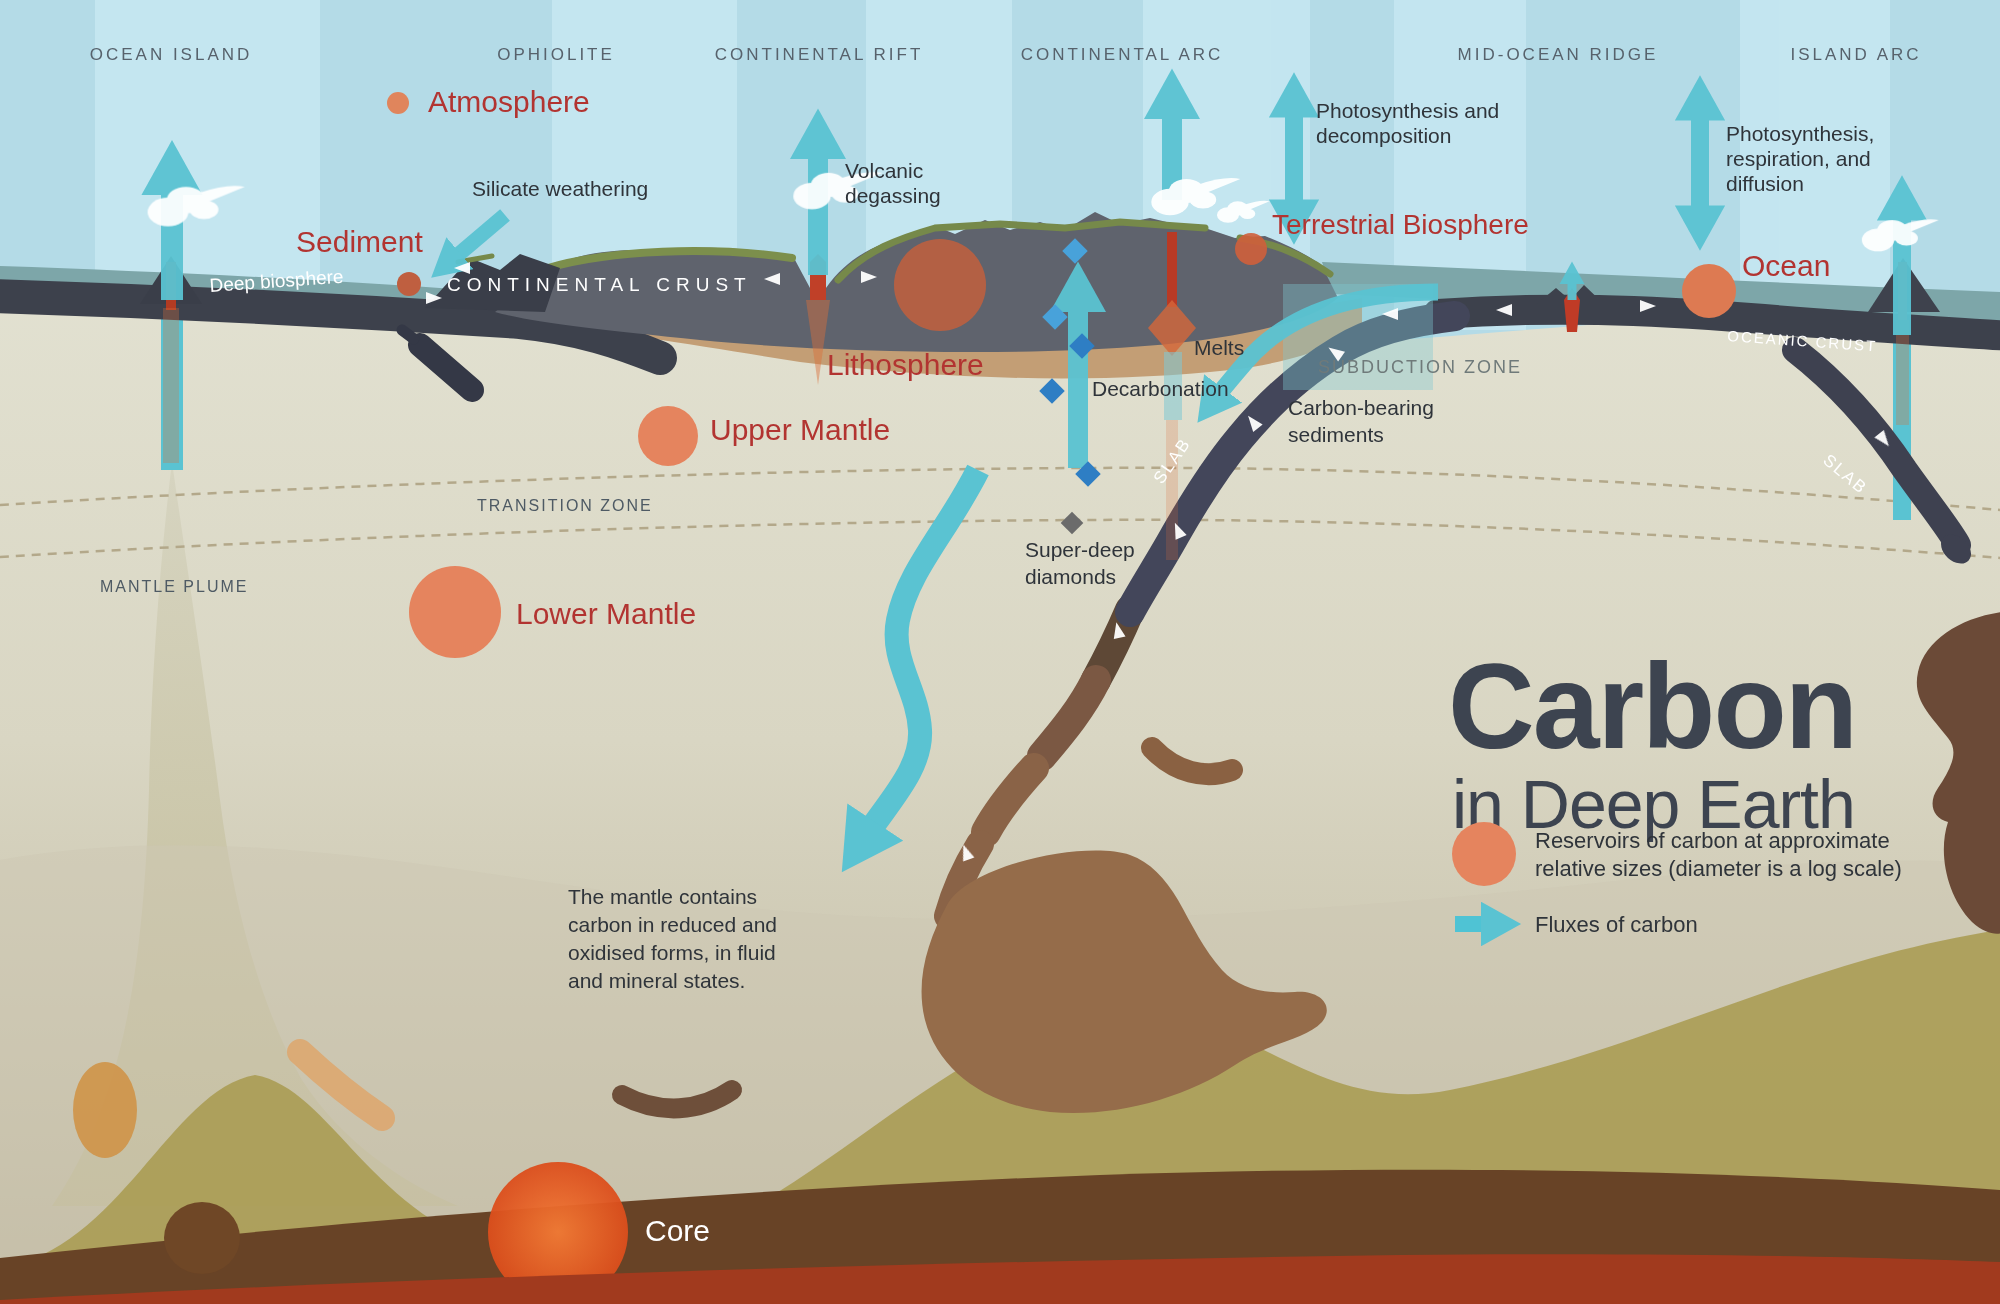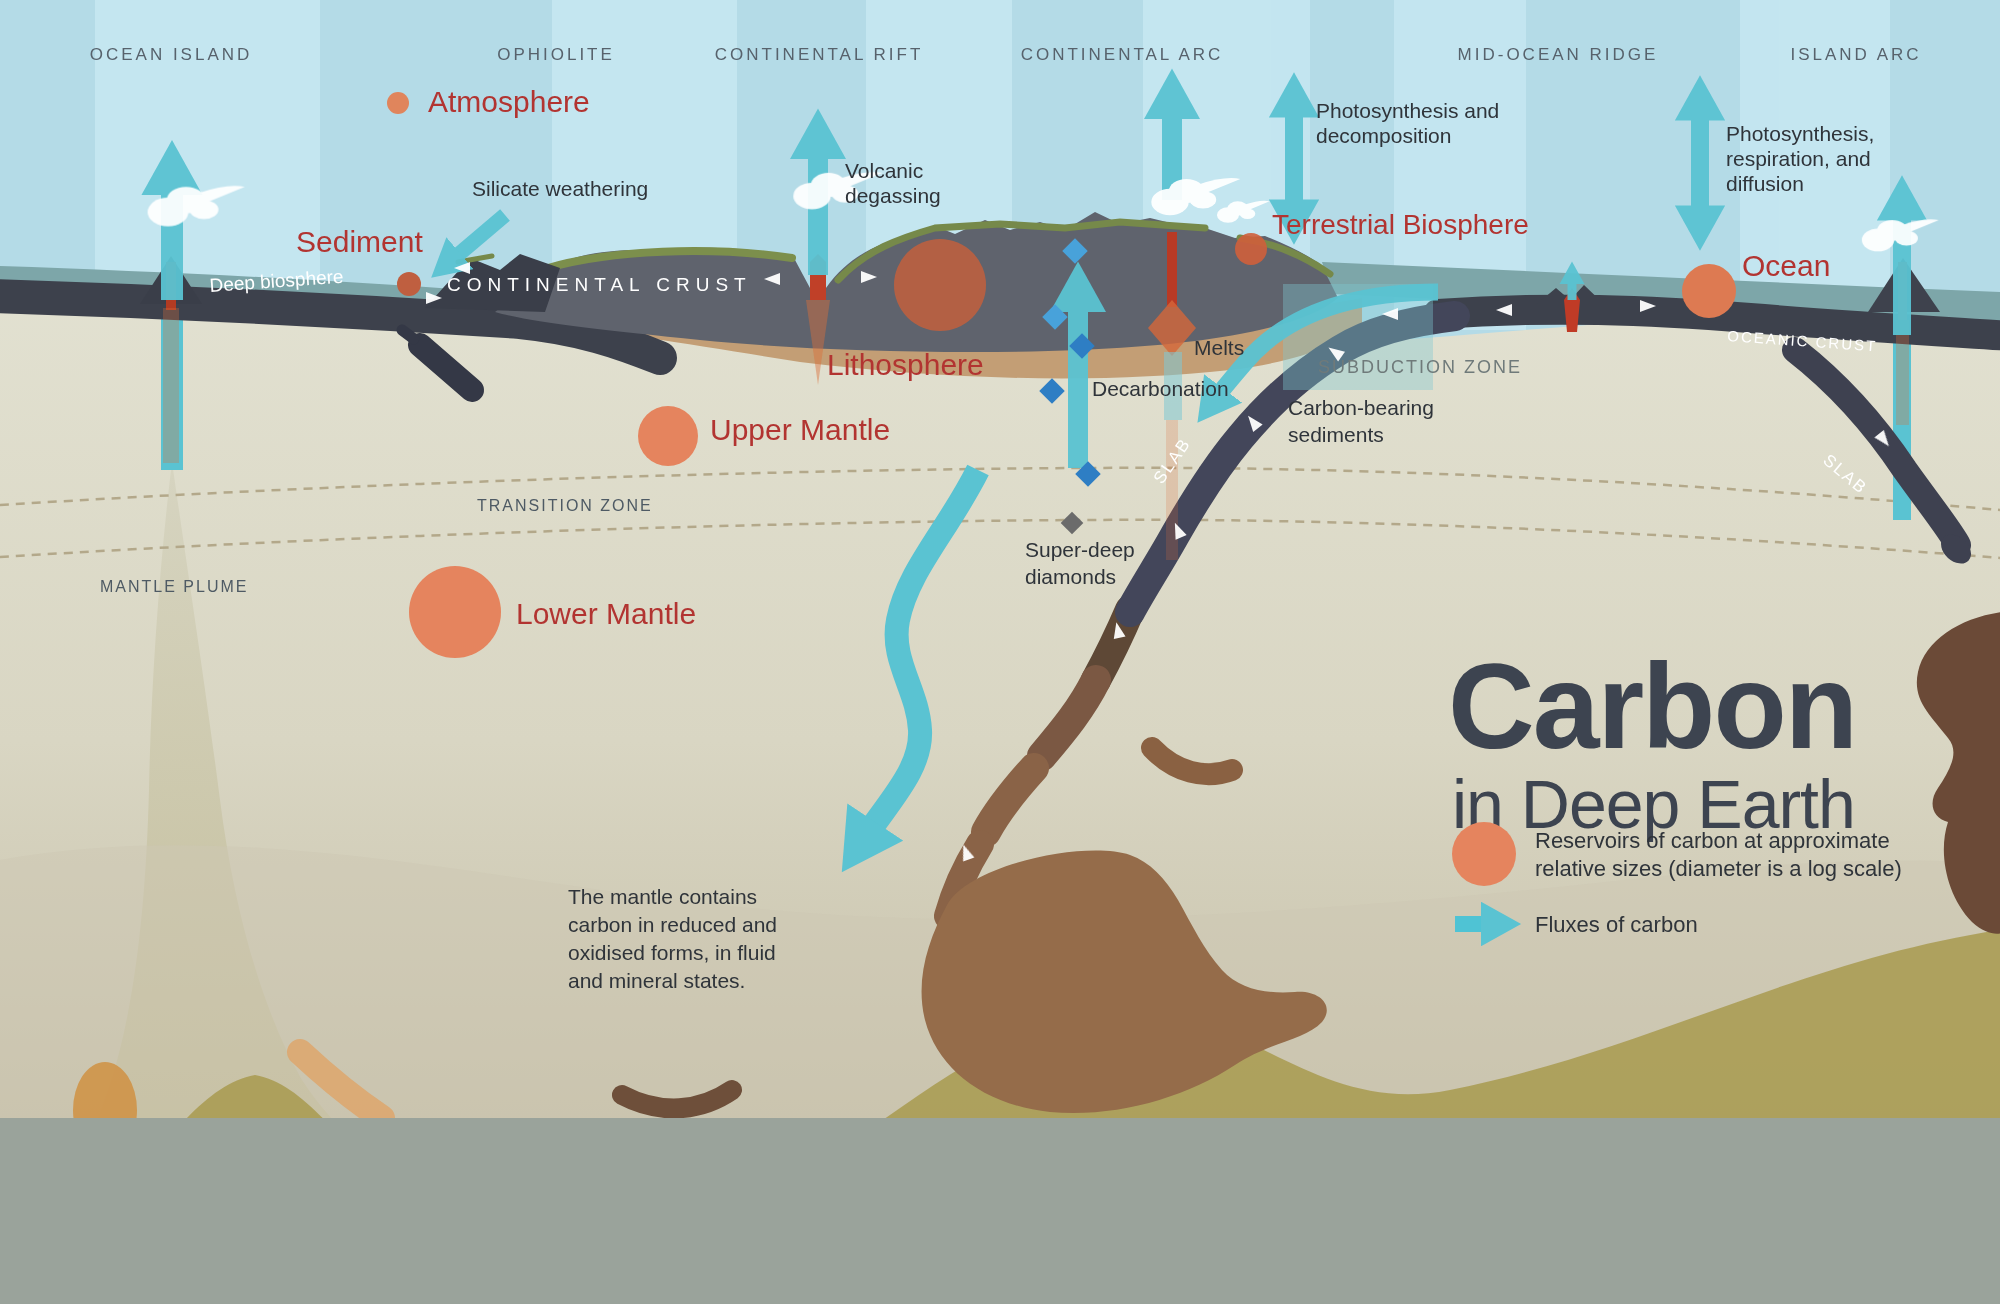--- a/index.html
+++ b/index.html
@@ -1,16 +1,16 @@
 <!DOCTYPE html>
 <html><head>
 <meta charset="utf-8">
 <style>
   html,body{margin:0;padding:0;background:#9aa39b;}
-  #stage{position:relative;width:2000px;height:1118px;overflow:hidden;
+  #stage{position:relative;width:2000px;height:1304px;overflow:hidden;
          font-family:"Liberation Sans",sans-serif;}
   svg{position:absolute;left:0;top:0;}
   text{font-family:"Liberation Sans",sans-serif;}
   .toplabel{font-size:17px;fill:#57626c;letter-spacing:3px;}
   .redlabel{font-size:30px;fill:#b23431;}
   .redlabel-s{font-size:28px;fill:#b23431;}
   .ann{font-size:21px;fill:#2f343a;}
   .whitezone{fill:#ffffff;}
   .cc{font-size:19px;letter-spacing:6px;}
   .oc{font-size:15px;letter-spacing:2px;}

